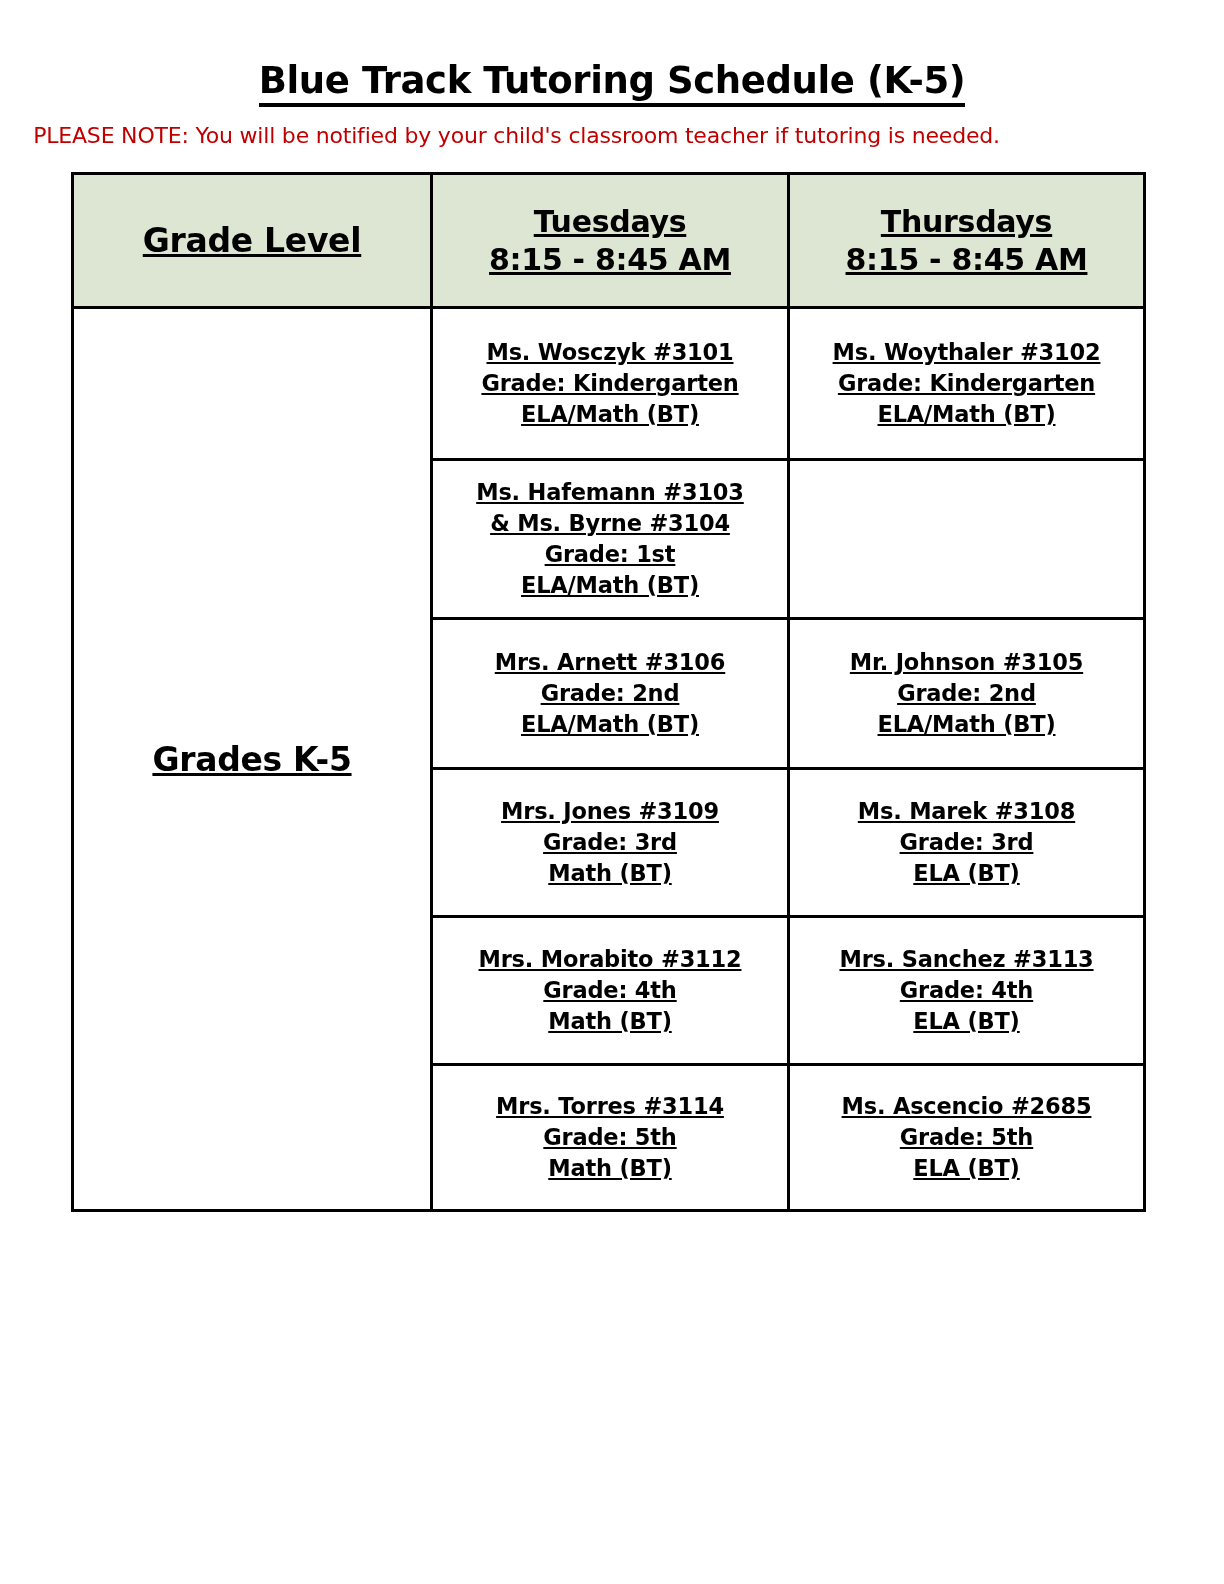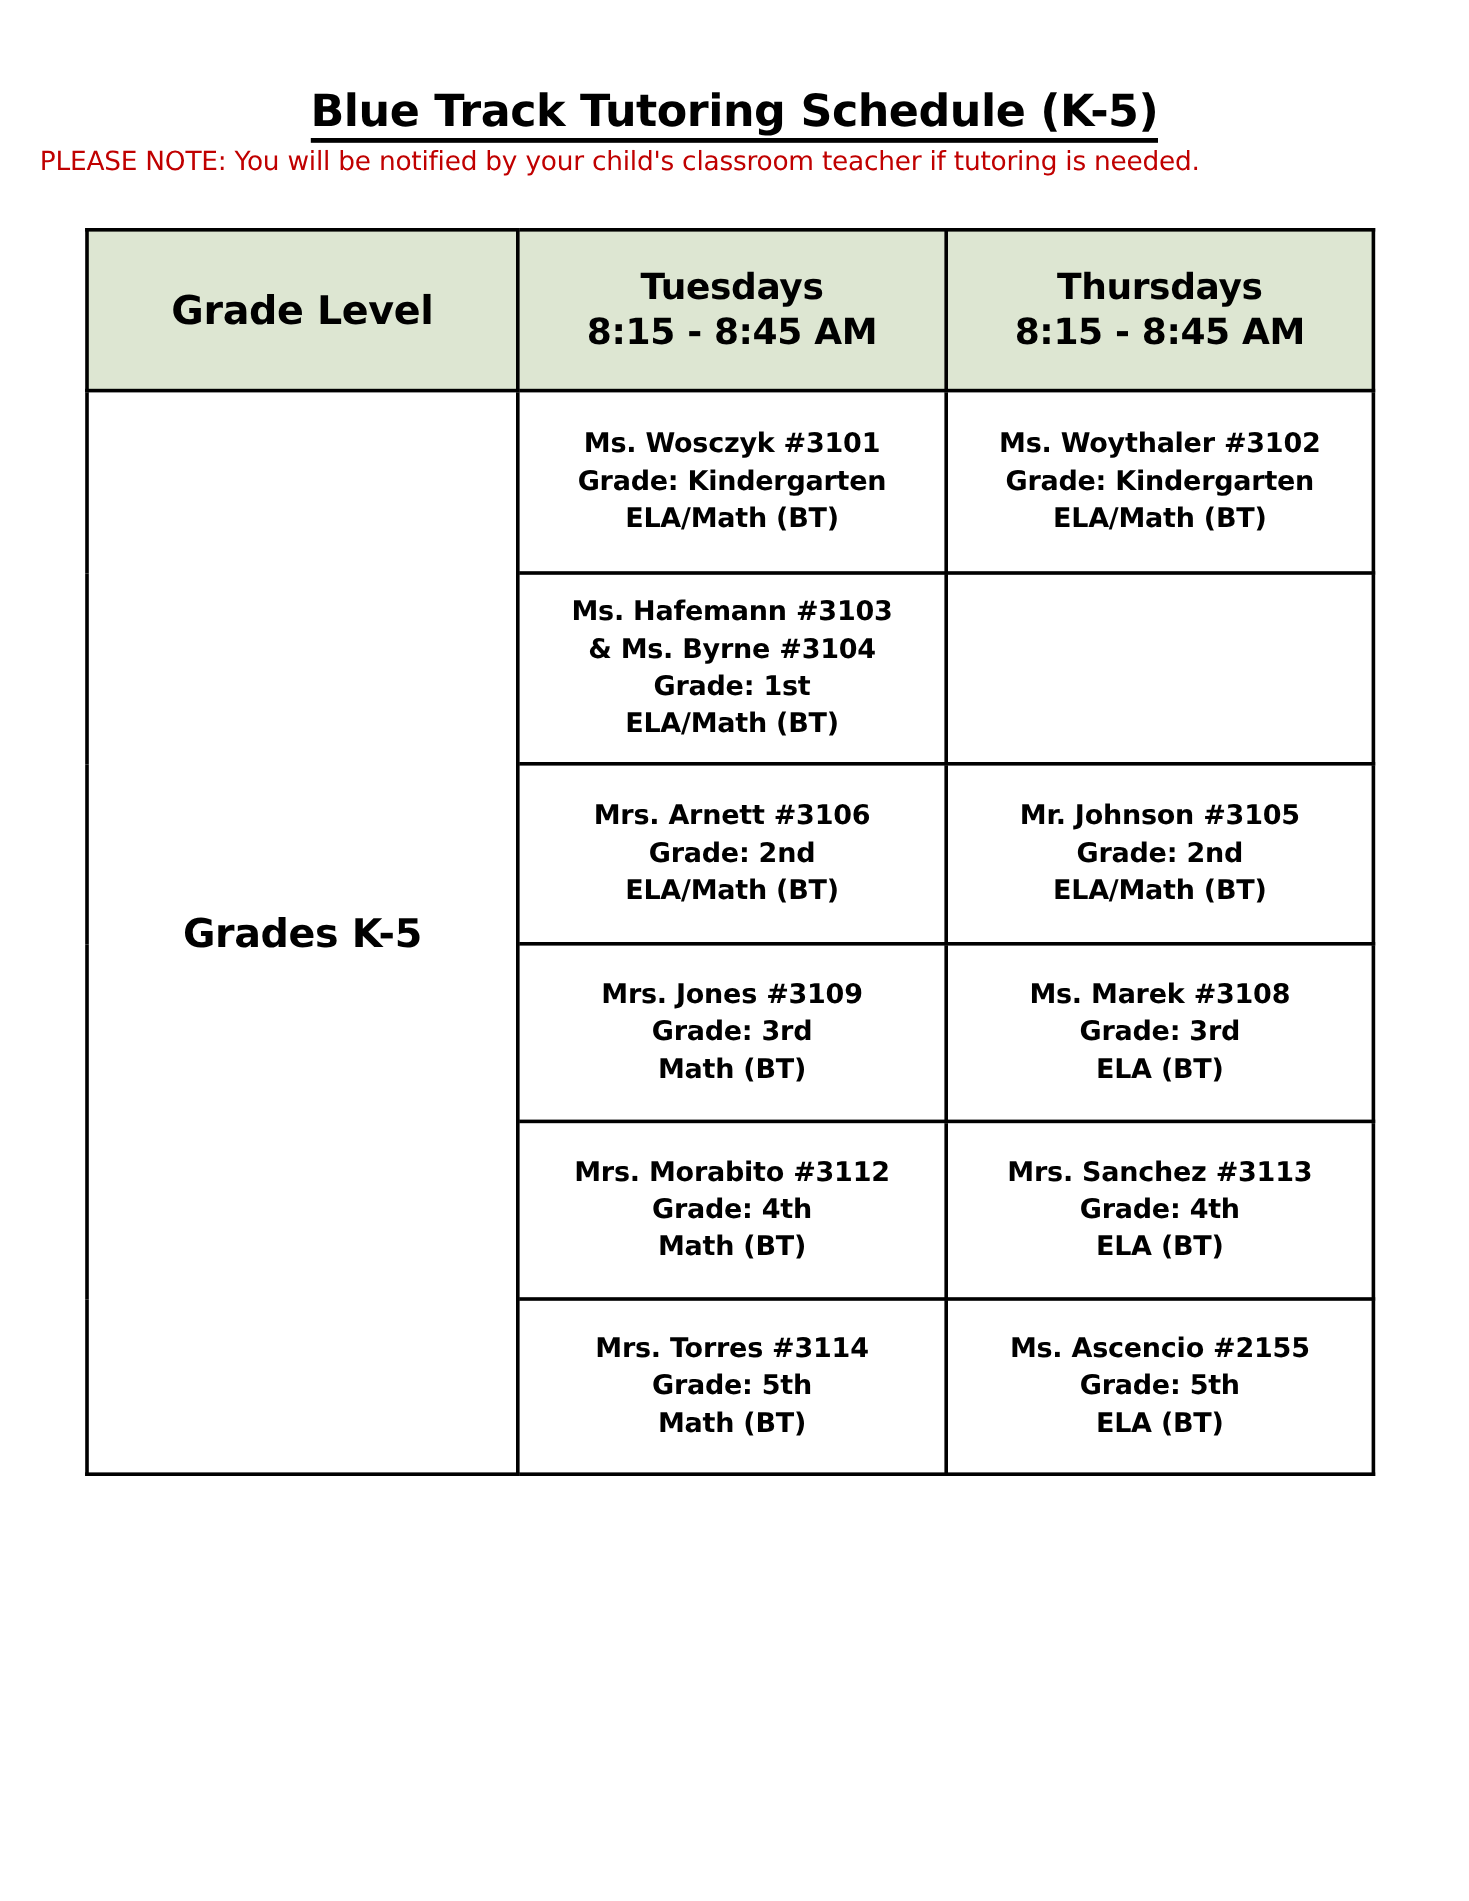--- a/index.html
+++ b/index.html
@@ -20,21 +20,21 @@
     position: absolute;
     top: 0; left: 0;
     width: 1224px;
     height: 1584px;
     background: #ffffff;
   }
 
   
   .doc-title {
     position: absolute;
-    top: 74px;
+    top: 62px;
     left: 0;
     width: 1224px;
     text-align: center;
     font-family: "DejaVu Sans", sans-serif;
     font-size: 37px;
     font-weight: bold;
     letter-spacing: -0.4px;
     color: #000000;
     line-height: 1.05;
     white-space: nowrap;
@@ -57,24 +57,25 @@
     font-weight: normal;
     color: #c00000;
     letter-spacing: -0.2px;
     white-space: nowrap;
   }
 
   
   .schedule-table {
     position: absolute;
     left: 71px;
-    top: 190px;
+    top: 172px;
     width: 1072px;
     border-collapse: collapse;
     table-layout: fixed;
+    text-decoration: underline;
   }
   .schedule-table td, .schedule-table th {
     border: 3px solid #000000;
     padding: 0;
     vertical-align: middle;
     text-align: center;
     background: #ffffff;
   }
 
   .col-grade   { width: 359px; }
@@ -223,21 +224,21 @@
         </td>
       </tr>
 
       <tr class="r-h146">
         <td class="slot-cell">
           <span class="line">Mrs. Torres #3114</span>
           <span class="line">Grade: 5th</span>
           <span class="line">Math (BT)</span>
         </td>
         <td class="slot-cell">
-          <span class="line">Ms. Ascencio #2155</span>
+          <span class="line">Ms. Ascencio #2685</span>
           <span class="line">Grade: 5th</span>
           <span class="line">ELA (BT)</span>
         </td>
       </tr>
     </tbody>
   </table>
 
 </div>
 
 </body></html>

